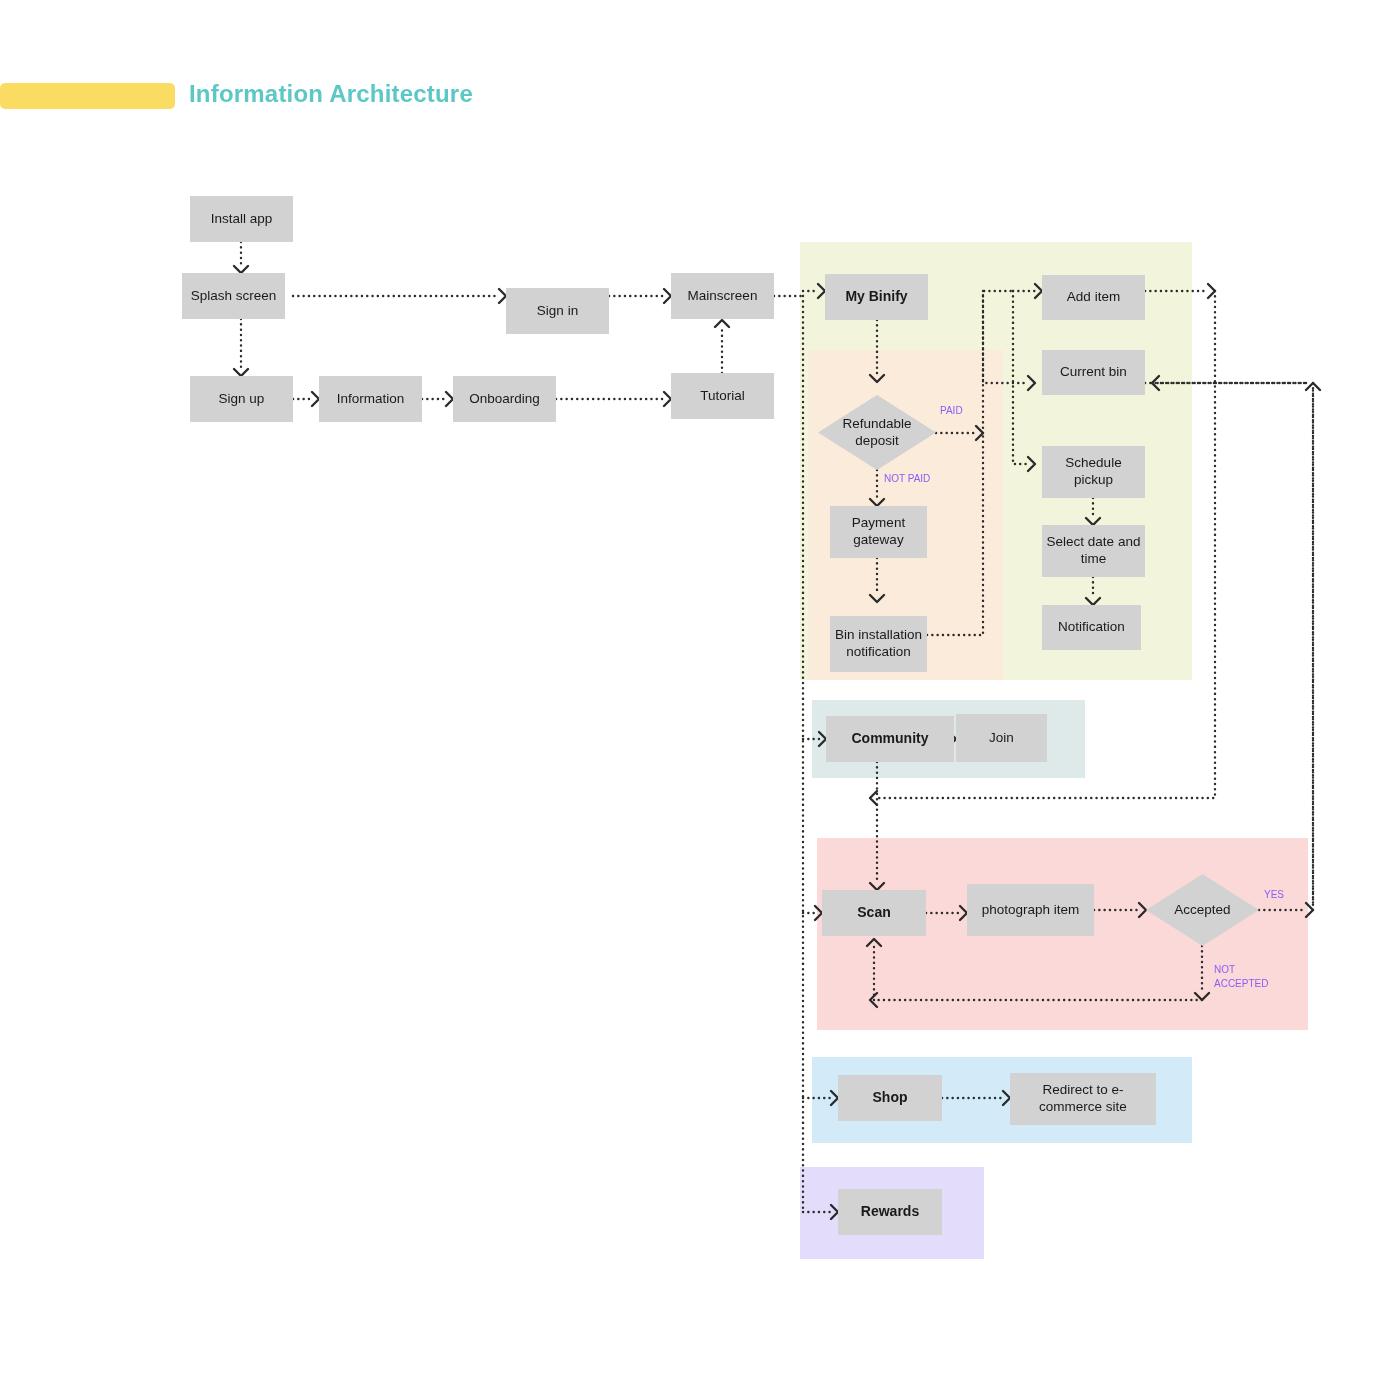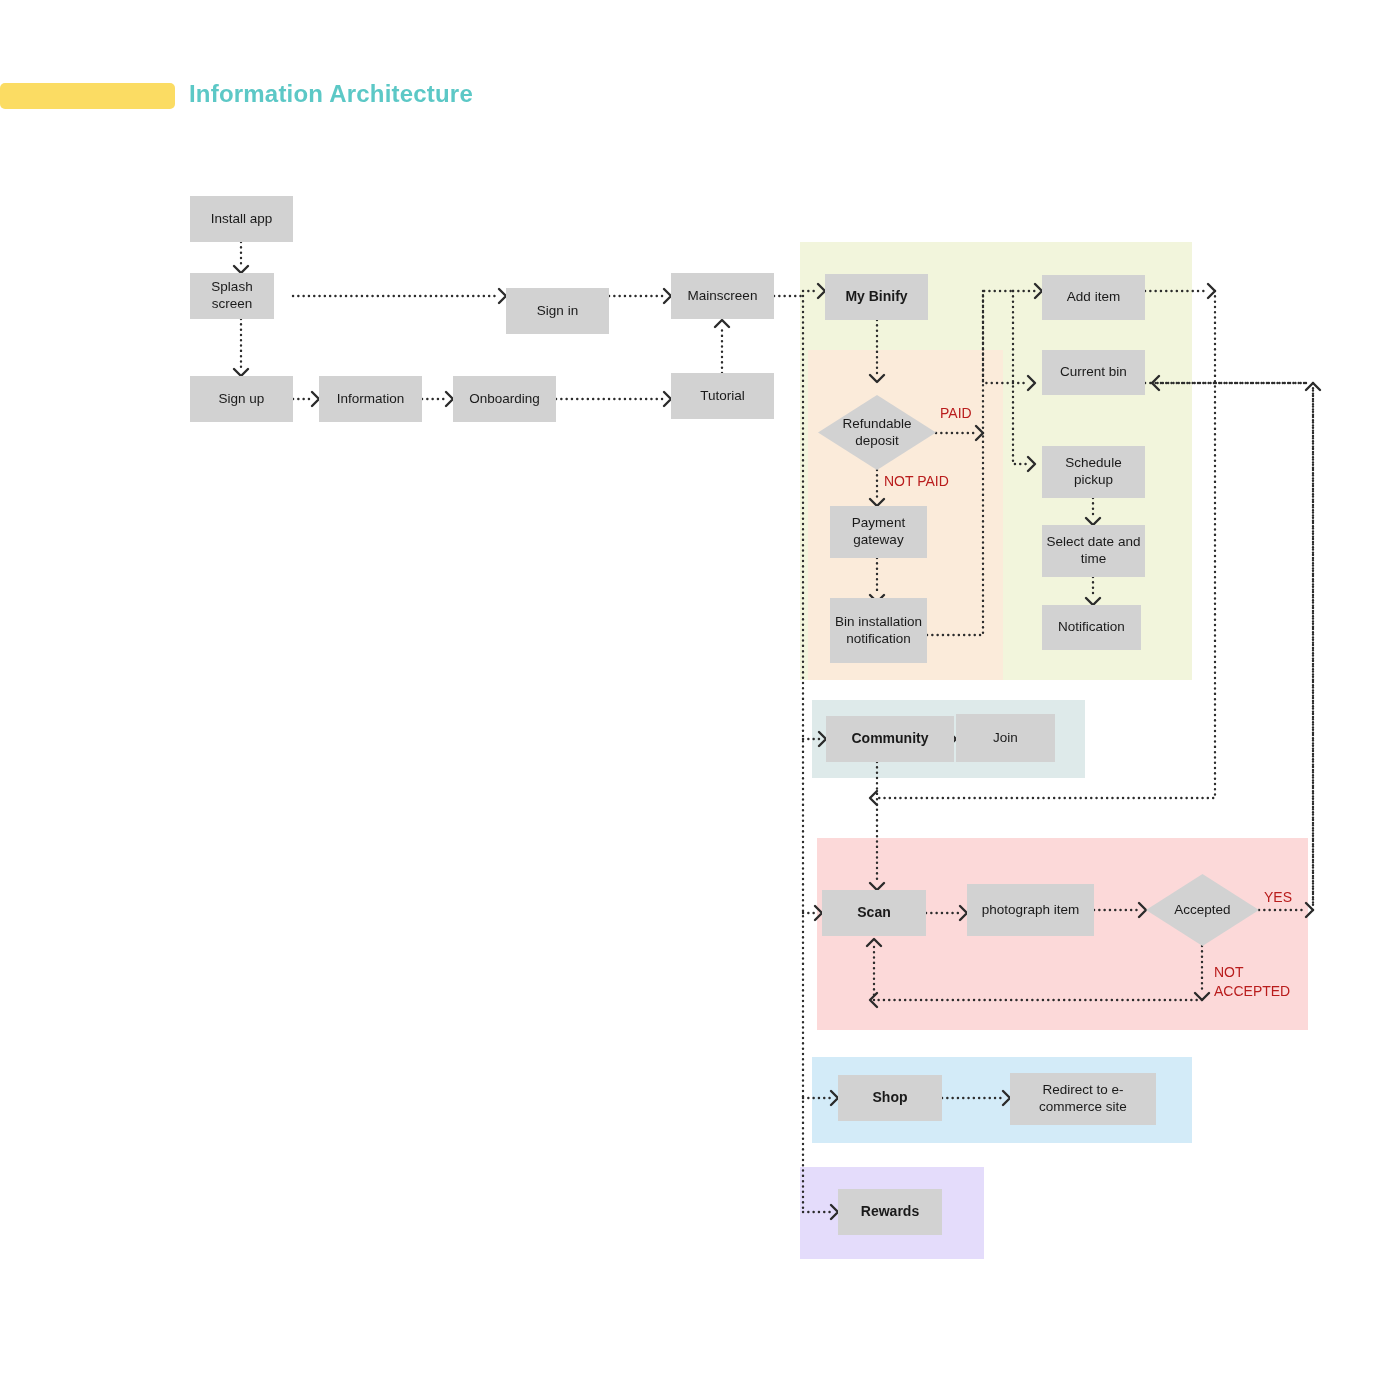--- a/index.html
+++ b/index.html
@@ -50,21 +50,21 @@
   }
   .diamond .dshape{
     position:absolute;inset:0;
     background:#d2d2d2;
     clip-path:polygon(50% 0%,100% 50%,50% 100%,0% 50%);
     z-index:-1;
   }
 
   .edge-label{
     position:absolute;
-    font-size:14px;color:#b91c1c;
+    font-size:10px;color:#8b5cf6;
     white-space:pre-line;line-height:1.35;
   }
 
   svg.wires{position:absolute;left:0;top:0;width:1400px;height:1400px;pointer-events:none;}
   .w{stroke:#2b2b2b;stroke-width:2.4;fill:none;stroke-linecap:round;stroke-dasharray:0.1 5.2;}
   .ah{fill:none;stroke:#2b2b2b;stroke-width:2.4;stroke-linecap:round;stroke-linejoin:round;}
 </style>
 </head>
 <body>
 
@@ -162,21 +162,21 @@
           <path d="M867,946 L874,939 L881,946" class="ah"></path>
           <path d="M942,1098 L1003,1098" class="w"></path>
           <path d="M1003,1091 L1010,1098 L1003,1105" class="ah"></path>
         </g>
     </svg>
 
     <div id="nodes">
         <div class="node" style="left: 190px; top: 196px; width: 103px; height: 46px;">
           <span>Install app</span>
         </div>
-        <div class="node" style="left: 190px; top: 273px; width: 84px; height: 46px;">
+        <div class="node" style="left: 182px; top: 273px; width: 103px; height: 46px;">
           <span>Splash screen</span>
         </div>
         <div class="node" style="left: 506px; top: 288px; width: 103px; height: 46px;">
           <span>Sign in</span>
         </div>
         <div class="node" style="left: 671px; top: 273px; width: 103px; height: 46px;">
           <span>Mainscreen</span>
         </div>
         <div class="node" style="left: 190px; top: 376px; width: 103px; height: 46px;">
           <span>Sign up</span>
@@ -193,42 +193,42 @@
         <div class="node bold" style="left: 825px; top: 274px; width: 103px; height: 46px;">
           <span>My Binify</span>
         </div>
         <div class="diamond" style="left: 818px; top: 395px; width: 118px; height: 75px;">
           <span class="dshape"></span>
           <span style="max-width: 96px; display: block;">Refundable deposit</span>
         </div>
         <div class="node" style="left: 830px; top: 506px; width: 97px; height: 52px;">
           <span>Payment gateway</span>
         </div>
-        <div class="node" style="left: 830px; top: 598px; width: 97px; height: 65px;">
+        <div class="node" style="left: 830px; top: 616px; width: 97px; height: 56px;">
           <span>Bin installation notification</span>
         </div>
         <div class="node" style="left: 1042px; top: 275px; width: 103px; height: 45px;">
           <span>Add item</span>
         </div>
         <div class="node" style="left: 1042px; top: 350px; width: 103px; height: 45px;">
           <span>Current bin</span>
         </div>
         <div class="node" style="left: 1042px; top: 446px; width: 103px; height: 52px;">
           <span>Schedule pickup</span>
         </div>
         <div class="node" style="left: 1042px; top: 525px; width: 103px; height: 52px;">
           <span>Select date and time</span>
         </div>
         <div class="node" style="left: 1042px; top: 605px; width: 99px; height: 45px;">
           <span>Notification</span>
         </div>
         <div class="node bold" style="left: 826px; top: 716px; width: 128px; height: 46px;">
           <span>Community</span>
         </div>
-        <div class="node" style="left: 956px; top: 714px; width: 99px; height: 48px; text-align: right;">
+        <div class="node" style="left: 956px; top: 714px; width: 91px; height: 48px; text-align: right;">
           <span>Join</span>
         </div>
         <div class="node bold" style="left: 822px; top: 890px; width: 104px; height: 46px;">
           <span>Scan</span>
         </div>
         <div class="node" style="left: 967px; top: 884px; width: 127px; height: 52px;">
           <span>photograph item</span>
         </div>
         <div class="diamond" style="left: 1146px; top: 874px; width: 113px; height: 72px;">
           <span class="dshape"></span>

